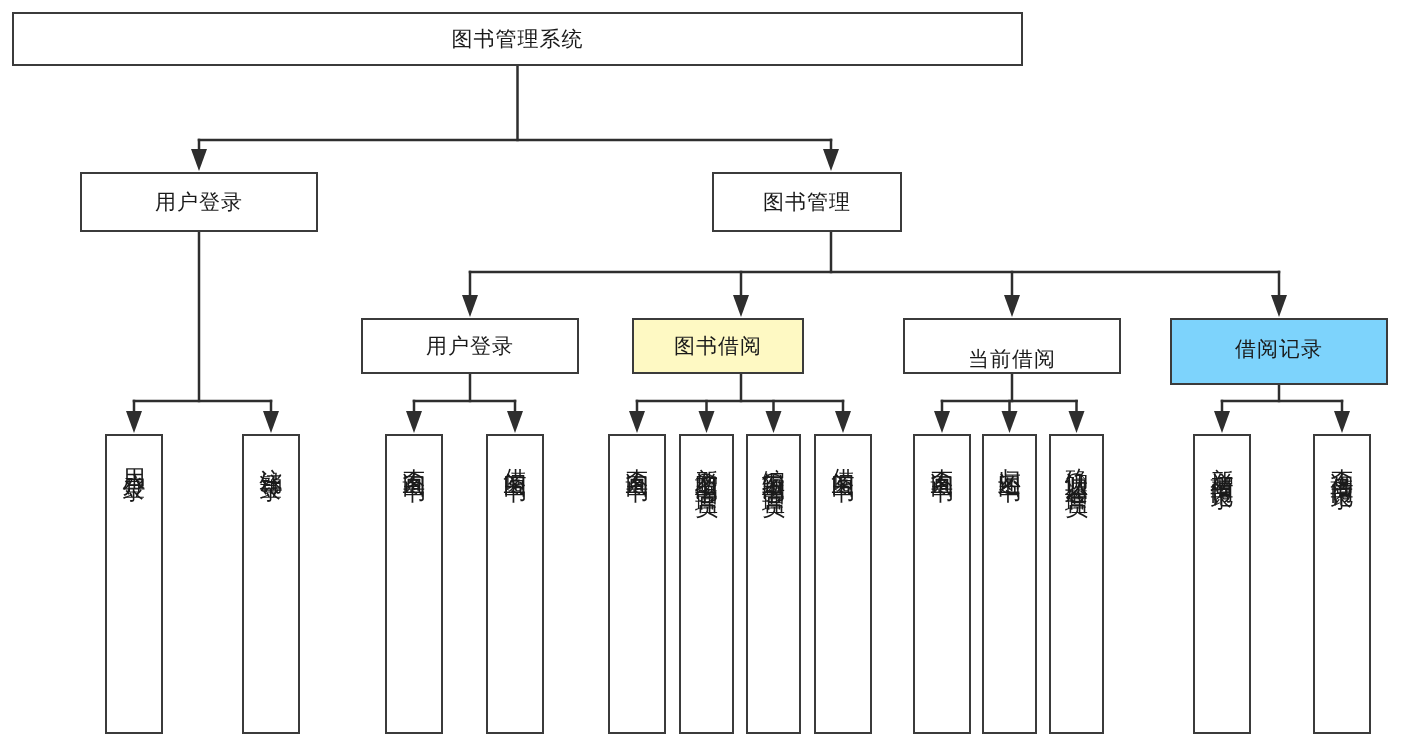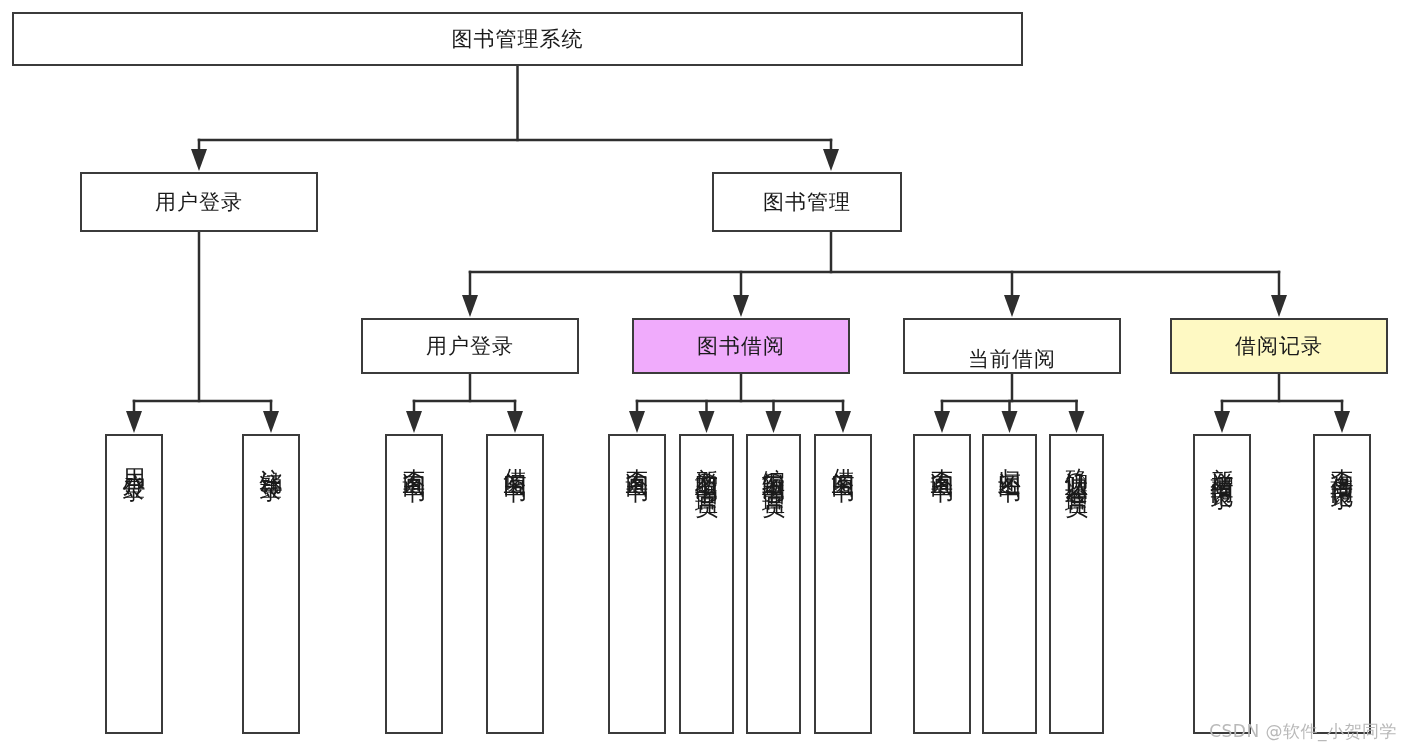--- a/index.html
+++ b/index.html
@@ -138,27 +138,27 @@
       </div>
       <div class="node horiz" style="left: 80px; top: 172px; width: 238px; height: 60px; border-color: rgb(59, 59, 59); background: rgb(255, 255, 255);">
         <span class="node-label" style="color: rgb(26, 26, 26);">用户登录</span>
       </div>
       <div class="node horiz" style="left: 712px; top: 172px; width: 190px; height: 60px; border-color: rgb(59, 59, 59); background: rgb(255, 255, 255);">
         <span class="node-label" style="color: rgb(26, 26, 26);">图书管理</span>
       </div>
       <div class="node horiz" style="left: 361px; top: 318px; width: 218px; height: 56px; border-color: rgb(59, 59, 59); background: rgb(255, 255, 255);">
         <span class="node-label" style="color: rgb(26, 26, 26);">用户登录</span>
       </div>
-      <div class="node horiz" style="left: 632px; top: 318px; width: 218px; height: 56px; border-color: rgb(59, 59, 59); background: #f0abfc; justify-content: center;">
+      <div class="node horiz" style="left: 632px; top: 318px; width: 172px; height: 56px; border-color: rgb(59, 59, 59); background: #fef9c3; justify-content: center;">
         <span class="node-label" style="color: rgb(26, 26, 26);">图书借阅</span>
       </div>
       <div class="node horiz" style="left: 903px; top: 318px; width: 218px; height: 56px; border-color: rgb(59, 59, 59); background: rgb(255, 255, 255);">
         <span class="node-label" style="color: rgb(26, 26, 26); margin-top: 26px;">当前借阅</span>
       </div>
-      <div class="node horiz" style="left: 1170px; top: 318px; width: 218px; height: 56px; border-color: rgb(59, 59, 59); background: #fef9c3;">
+      <div class="node horiz" style="left: 1170px; top: 318px; width: 218px; height: 67px; border-color: rgb(59, 59, 59); background: #7dd3fc; font-family: Liberation Mono, monospace;">
         <span class="node-label" style="color: rgb(26, 26, 26);">借阅记录</span>
       </div>
       <div class="node vert" style="left: 105px; top: 434px; width: 58px; height: 300px; border-color: rgb(59, 59, 59); background: rgb(255, 255, 255);">
         <span class="node-label" style="color: rgb(26, 26, 26);">用户登录</span>
       </div>
       <div class="node vert" style="left: 242px; top: 434px; width: 58px; height: 300px; border-color: rgb(59, 59, 59); background: rgb(255, 255, 255);">
         <span class="node-label" style="color: rgb(26, 26, 26);">注销登录</span>
       </div>
       <div class="node vert" style="left: 385px; top: 434px; width: 58px; height: 300px; border-color: rgb(59, 59, 59); background: rgb(255, 255, 255);">
         <span class="node-label" style="color: rgb(26, 26, 26);">查询图书</span>
@@ -188,15 +188,14 @@
         <span class="node-label" style="color: rgb(26, 26, 26);">确认归还（管理员）</span>
       </div>
       <div class="node vert" style="left: 1193px; top: 434px; width: 58px; height: 300px; border-color: rgb(59, 59, 59); background: rgb(255, 255, 255);">
         <span class="node-label" style="color: rgb(26, 26, 26);">新增借阅记录</span>
       </div>
       <div class="node vert" style="left: 1313px; top: 434px; width: 58px; height: 300px; border-color: rgb(59, 59, 59); background: rgb(255, 255, 255);">
         <span class="node-label" style="color: rgb(26, 26, 26);">查询借阅记录</span>
       </div>
     </div>
 
-  <div id="watermark">CSDN @软件_小贺同学</div>
 
 </div>
 
 </body></html>

